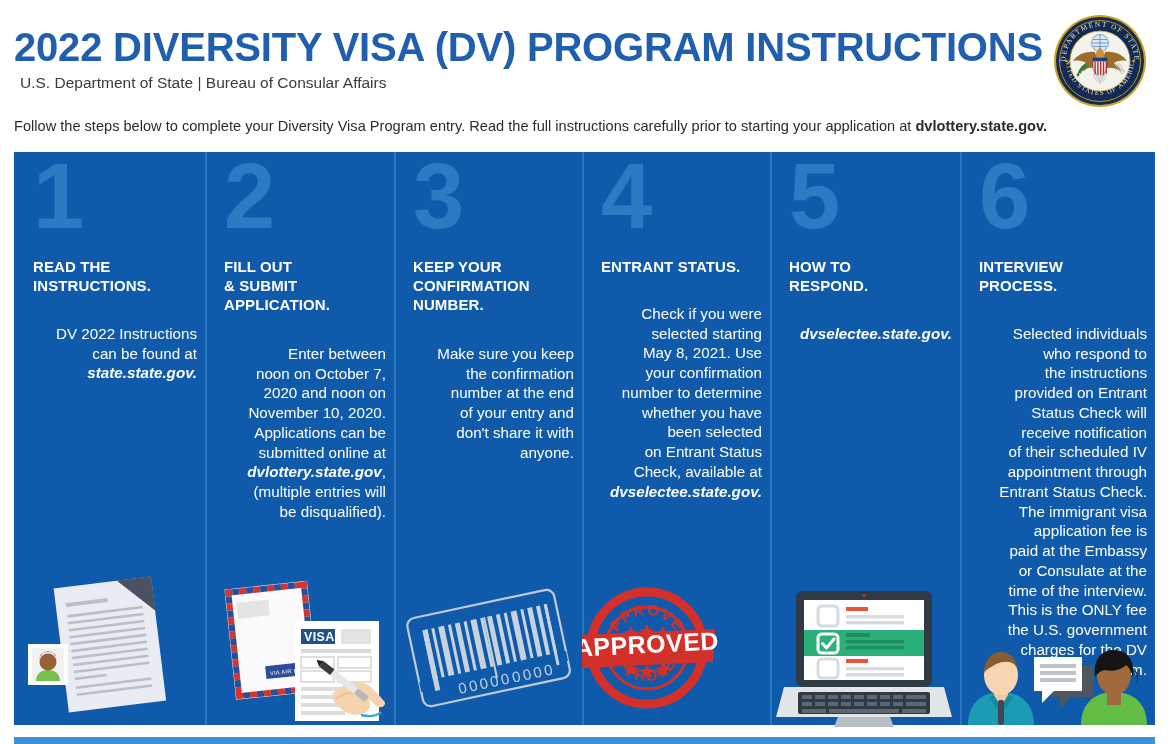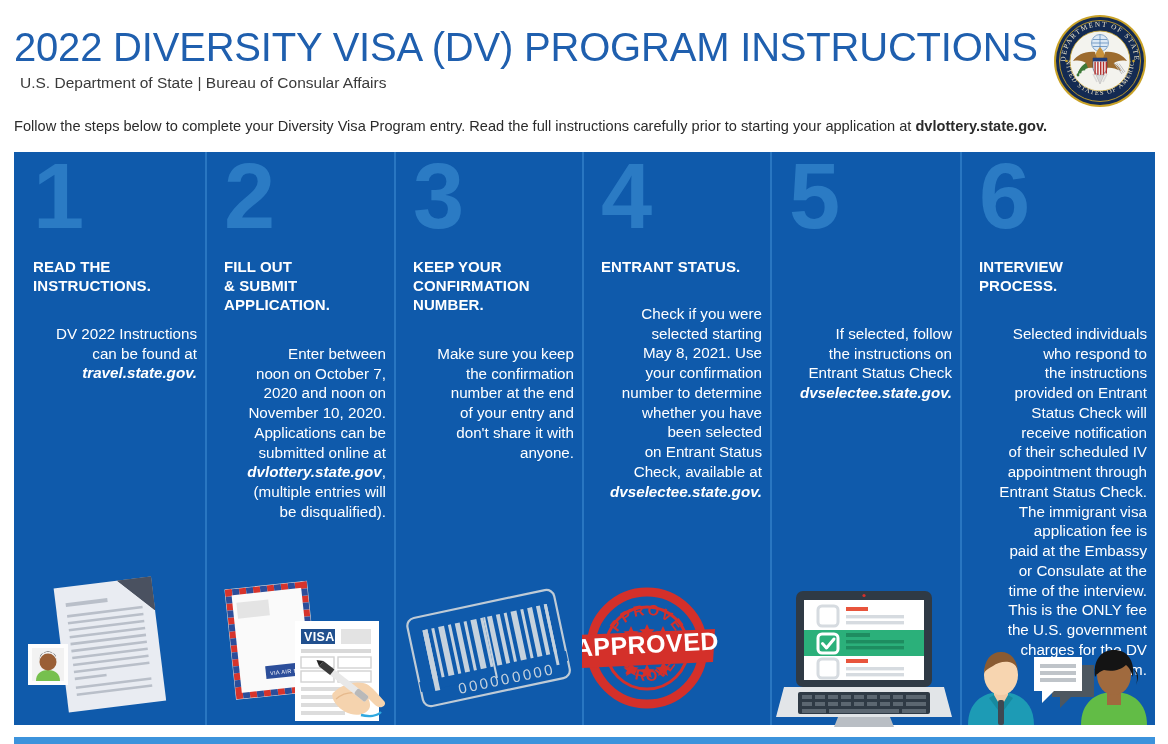--- a/index.html
+++ b/index.html
@@ -8,21 +8,21 @@
     background:#ffffff;
     font-family:"Liberation Sans", sans-serif;
     overflow:hidden;
     position:relative;
   }
 
   
   #header{position:absolute;left:0;top:0;width:1168px;height:150px;}
   #page-title{
     position:absolute;left:14px;top:27px;
-    font-size:40px;font-weight:400;letter-spacing:-0.2px;
+    font-size:40px;font-weight:700;letter-spacing:-0.2px;
     color:#1F5FAE;white-space:nowrap;line-height:1;
   }
   #subtitle{
     position:absolute;left:20px;top:74px;
     font-size:15.5px;color:#3A3A3A;font-weight:400;white-space:nowrap;
   }
   #intro{
     position:absolute;left:14px;top:118px;
     font-size:14.6px;color:#2B2B2B;white-space:nowrap;
   }
@@ -138,21 +138,21 @@
 
 <div id="panel">
 
   <div class="col" style="left:0px;width:191px;">
     <div class="stepnum">1</div>
     <div class="steptitle">READ THE
 INSTRUCTIONS.</div>
     <div class="stepbody" style="top:152px;">
       <span>DV 2022 Instructions
 can be found at
-</span><span class="lnk">travel.state.gov.</span><span></span>
+</span><span class="lnk">state.state.gov.</span><span></span>
     </div>
     <div class="art">
       <svg width="191" height="150" viewBox="0 0 191 150">
         <g transform="rotate(-7 105 78)">
           <rect x="48" y="6" width="98" height="125" fill="#E9ECF2"></rect>
           <path d="M146 6 L112 6 L146 40 Z" fill="#4A5160"></path>
           <path d="M112 6 L146 40 L146 6 Z" fill="#4A5160"></path>
           <g fill="#B9BFC9">
             <rect x="58" y="22" width="42" height="4"></rect>
             <rect x="58" y="34" width="76" height="2.6"></rect>
@@ -406,25 +406,24 @@
           <path d="M-68 -13 L68 -19 L66 14 L-66 20 Z" fill="#D4302A"></path>
           <text x="0" y="5" text-anchor="middle" font-family="'Liberation Sans',sans-serif" font-size="25" font-weight="bold" fill="#FFFFFF" letter-spacing="0.5" transform="rotate(-3)">APPROVED</text>
         </g>
       </svg>
     </div>
   </div>
 
   <div class="col" style="left:756px;width:190px;">
     <div class="divider"></div>
     <div class="stepnum">5</div>
+    <div class="steptitle">HOW TO
+RESPOND.</div>
     <div class="stepbody" style="top:152px;">
-      <span>If selected, follow
-the instructions on
-Entrant Status Check
-</span><span class="lnk">dvselectee.state.gov.</span><span></span>
+      <span class="lnk">dvselectee.state.gov.</span><span></span>
     </div>
     <div class="art" style="height:160px;bottom:-10px;">
       <svg width="190" height="160" viewBox="0 0 190 160">
 
         <rect x="26" y="16" width="136" height="96" rx="7" fill="#2F3A45"></rect>
         <rect x="34" y="25" width="120" height="80" fill="#FFFFFF"></rect>
         <circle cx="94" cy="20.5" r="1.6" fill="#D4302A"></circle>
 
         <rect x="48" y="31" width="20" height="20" rx="4" fill="none" stroke="#D6DBE0" stroke-width="3"></rect>
         <rect x="76" y="32" width="22" height="4" fill="#E8543C"></rect>

